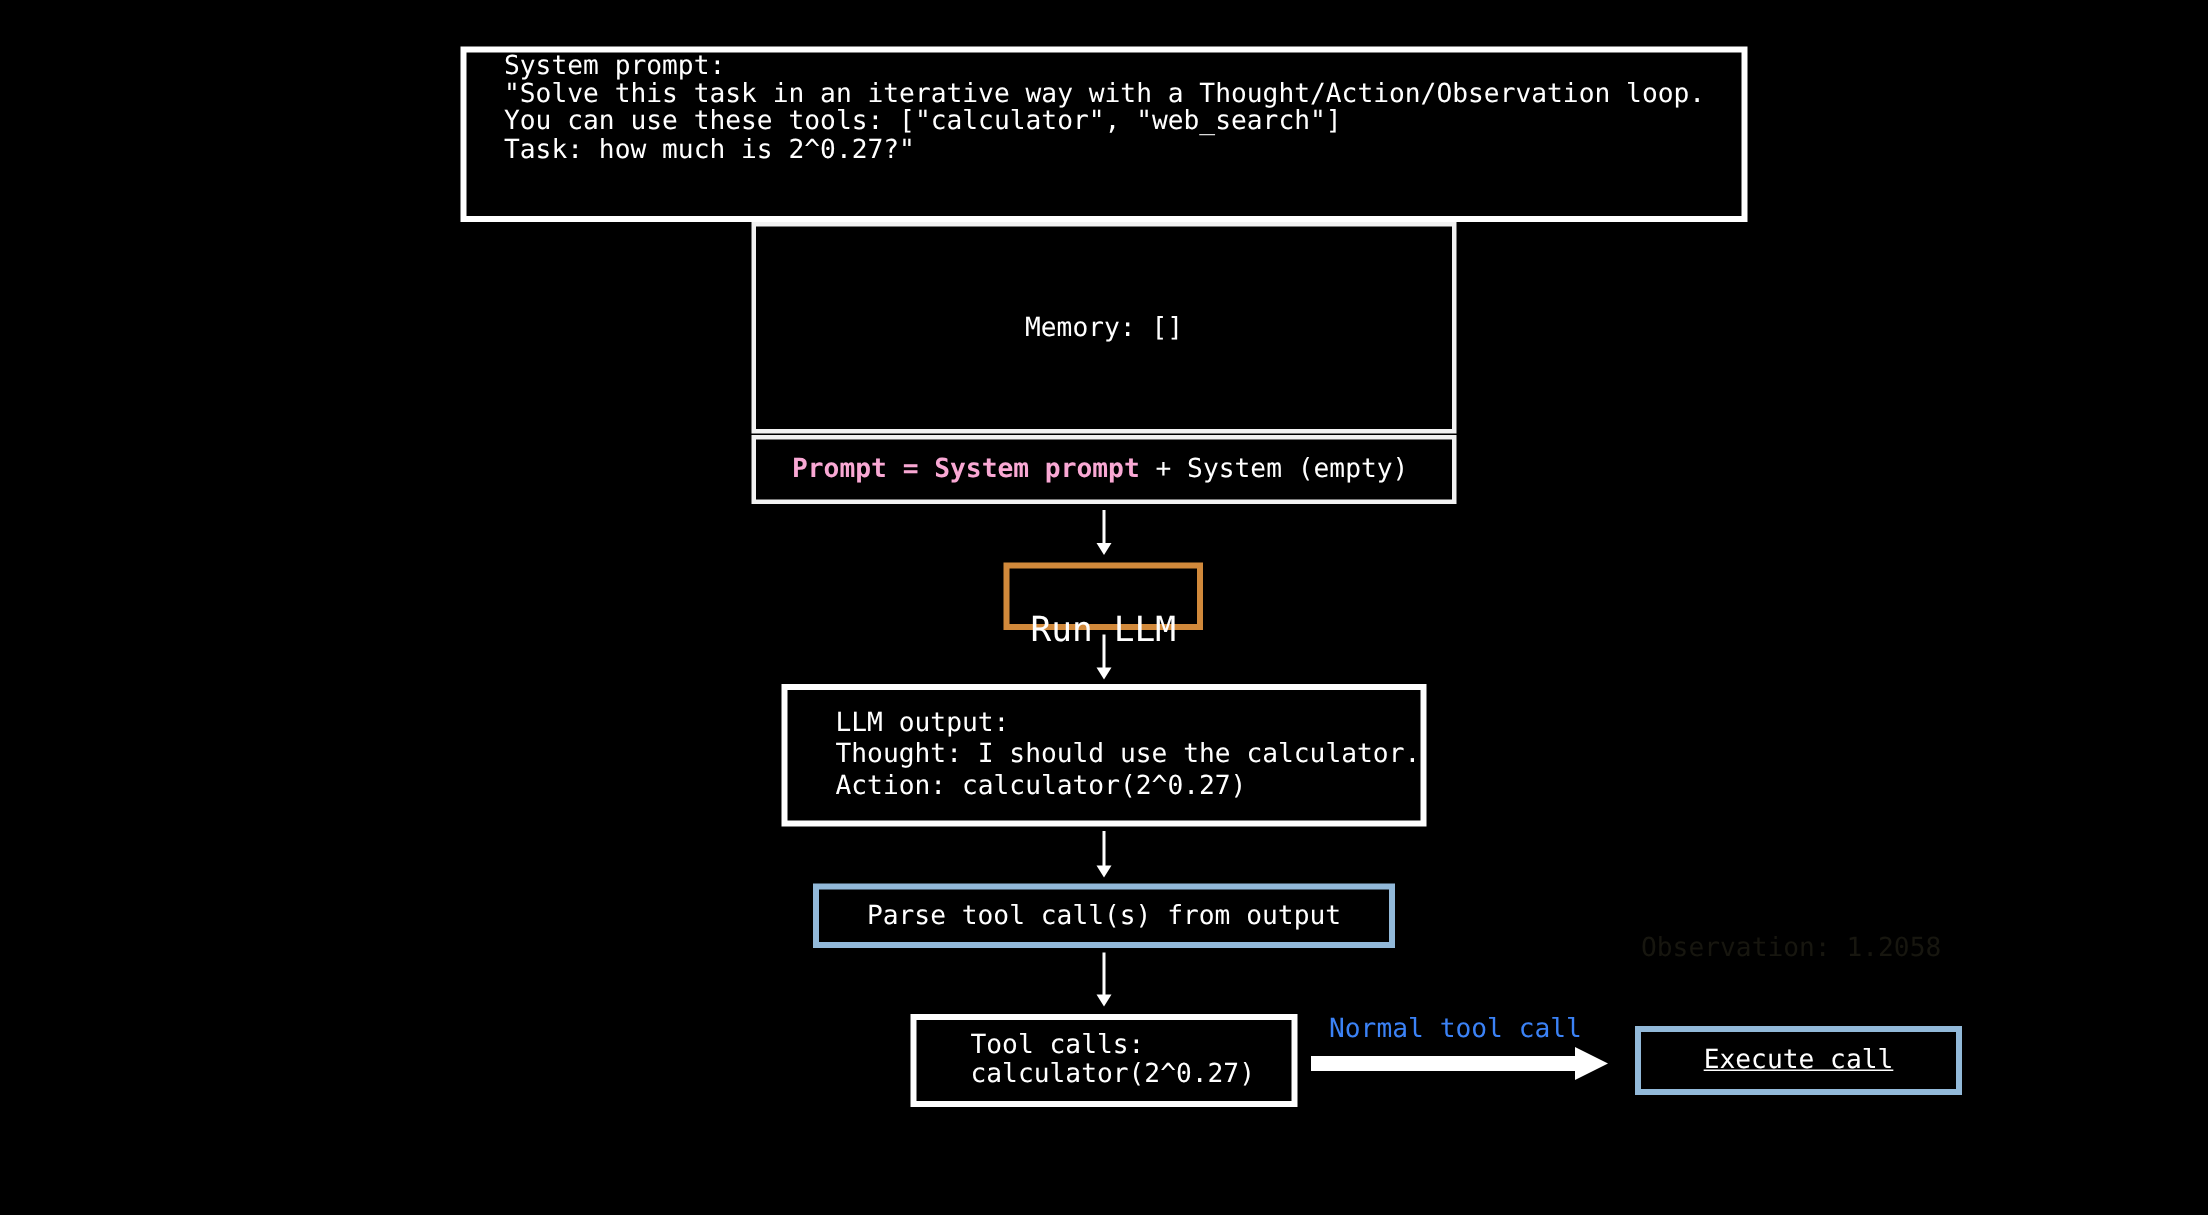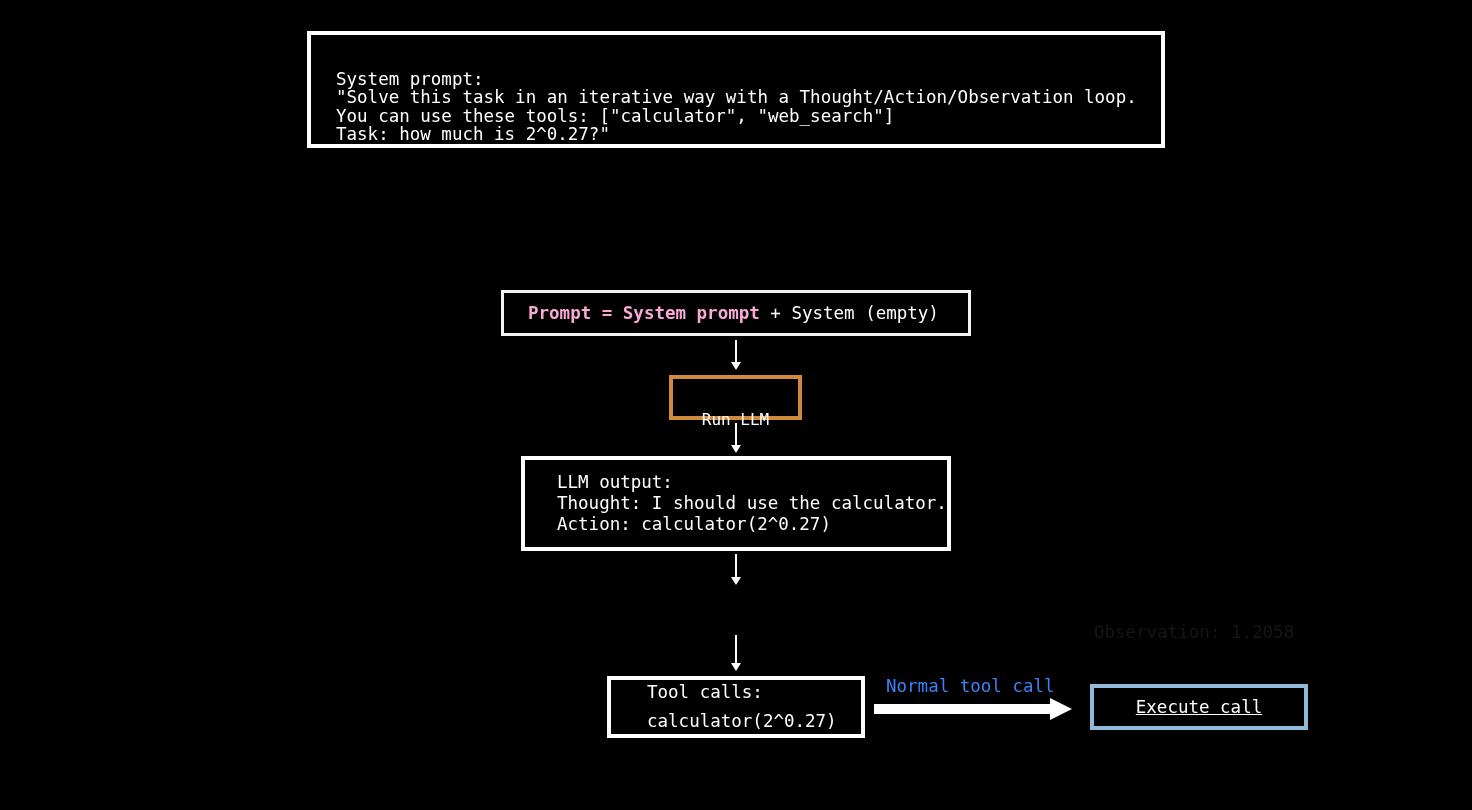--- a/index.html
+++ b/index.html
@@ -39,21 +39,21 @@
 
   .txt {
     white-space: pre;
     letter-spacing: 0px;
   }
 
   
   #system-prompt-box {
     left: 307px; top: 31px;
     width: 858px; height: 117px;
-    justify-content: flex-end;
+    justify-content: flex-start;
   }
   #system-prompt-box .txt {
     font-size: 17.5px;
     line-height: 18.6px;
     padding-left: 25px;
   }
 
   
   #memory-box {
     left: 501px; top: 148px;
@@ -79,21 +79,21 @@
     font-weight: bold;
   }
 
   
   #run-llm-box {
     left: 669px; top: 375px;
     width: 133px; height: 45px;
     align-items: center;
     justify-content: center;
   }
-  #run-llm-box .txt { font-size: 16px; margin-top: 44px; }
+  #run-llm-box .txt { font-size: 23px; margin-top: 44px; }
 
   
   #llm-output-box {
     left: 521px; top: 456px;
     width: 430px; height: 95px;
     justify-content: center;
   }
   #llm-output-box .txt {
     font-size: 17.5px;
     line-height: 21px;
@@ -110,21 +110,21 @@
   #parse-box .txt { font-size: 17.5px; }
 
   
   #tool-calls-box {
     left: 607px; top: 676px;
     width: 258px; height: 62px;
     justify-content: center;
   }
   #tool-calls-box .txt {
     font-size: 17.5px;
-    line-height: 29px;
+    line-height: 19px;
     padding-left: 36px;
   }
 
   
   #execute-box {
     left: 1090px; top: 684px;
     width: 218px; height: 46px;
     align-items: center;
     justify-content: center;
   }
@@ -207,20 +207,23 @@
 
 <div class="stage">
 
   <div class="box white" id="system-prompt-box">
     <div class="txt">System prompt:
 "Solve this task in an iterative way with a Thought/Action/Observation loop.
 You can use these tools: ["calculator", "web_search"]
 Task: how much is 2^0.27?"</div>
   </div>
 
+  <div class="box thin" id="memory-box">
+    <div class="txt">Memory: []</div>
+  </div>
 
   <div class="box thin" id="prompt-box">
     <div class="txt"><span class="accent-yellow">Prompt = System prompt</span><span> + System (empty)</span></div>
   </div>
 
   <div class="arrow-down" id="arrow-prompt-to-llm">
     <div class="shaft"></div>
     <div class="head"></div>
   </div>
 
@@ -237,20 +240,23 @@
     <div class="txt">LLM output:
 Thought: I should use the calculator.
 Action: calculator(2^0.27)</div>
   </div>
 
   <div class="arrow-down" id="arrow-output-to-parse">
     <div class="shaft"></div>
     <div class="head"></div>
   </div>
 
+  <div class="box blue" id="parse-box">
+    <div class="txt">Parse tool call(s) from output</div>
+  </div>
 
   <div class="arrow-down" id="arrow-parse-to-tools">
     <div class="shaft"></div>
     <div class="head"></div>
   </div>
 
   <div class="box white" id="tool-calls-box">
     <div class="txt">Tool calls:
 calculator(2^0.27)</div>
   </div>

